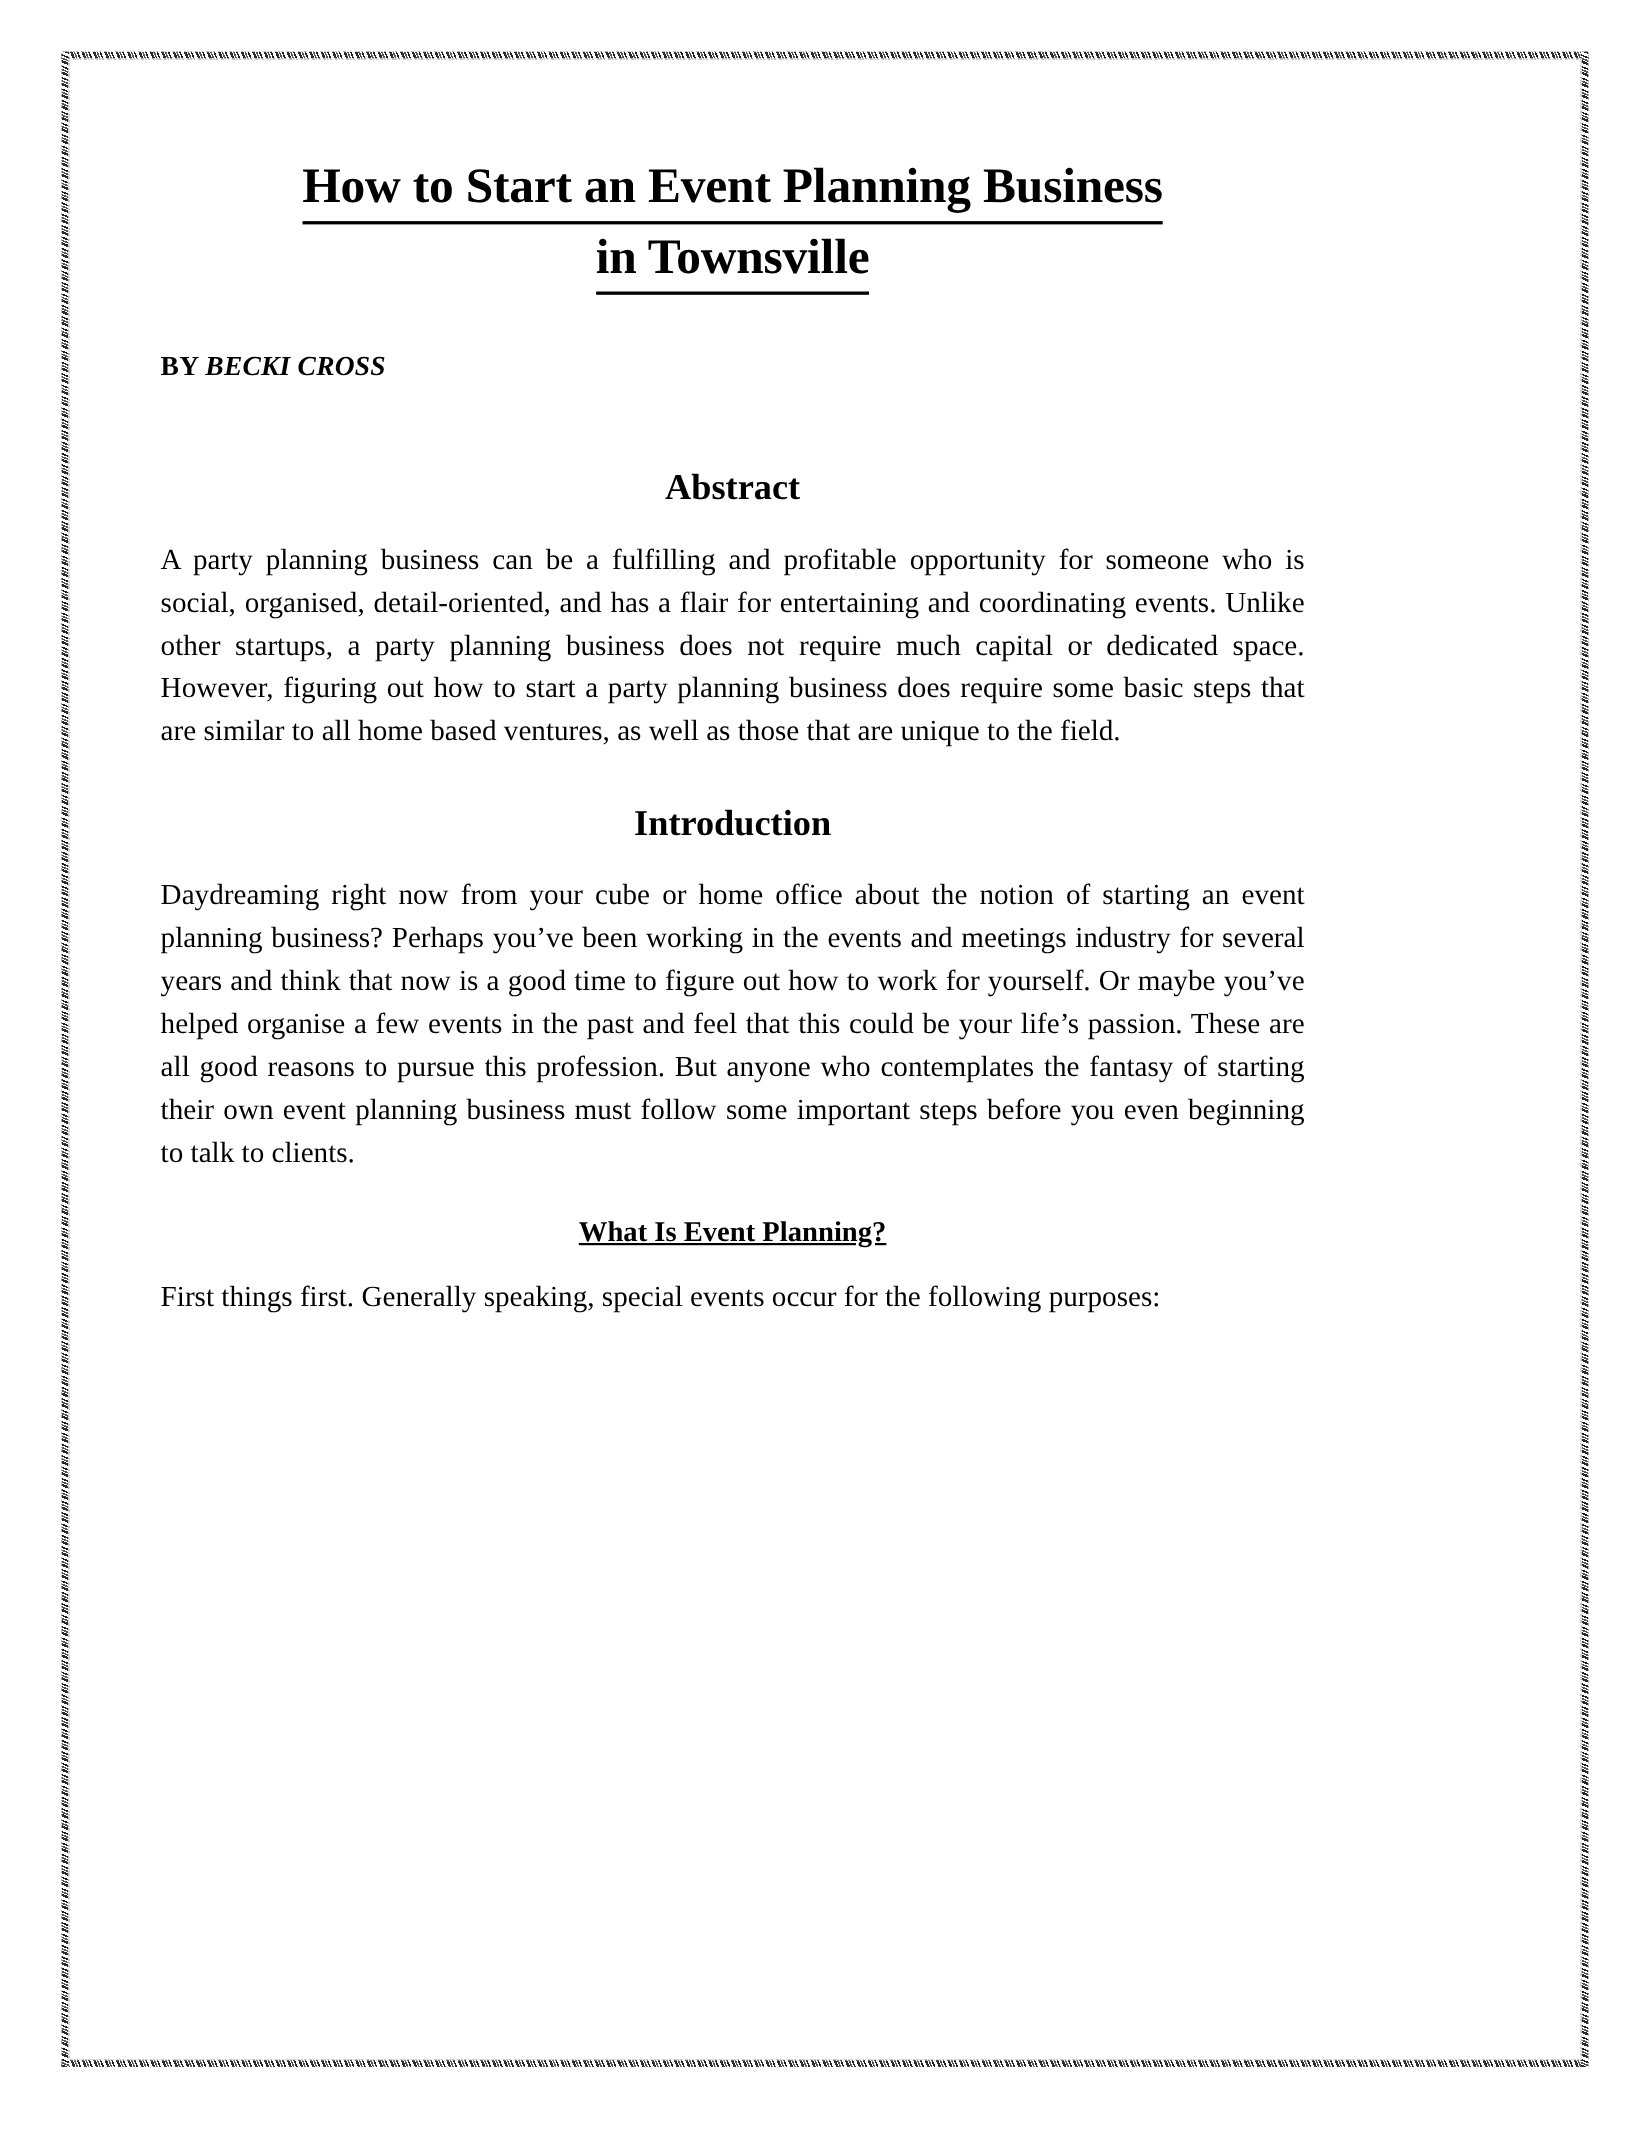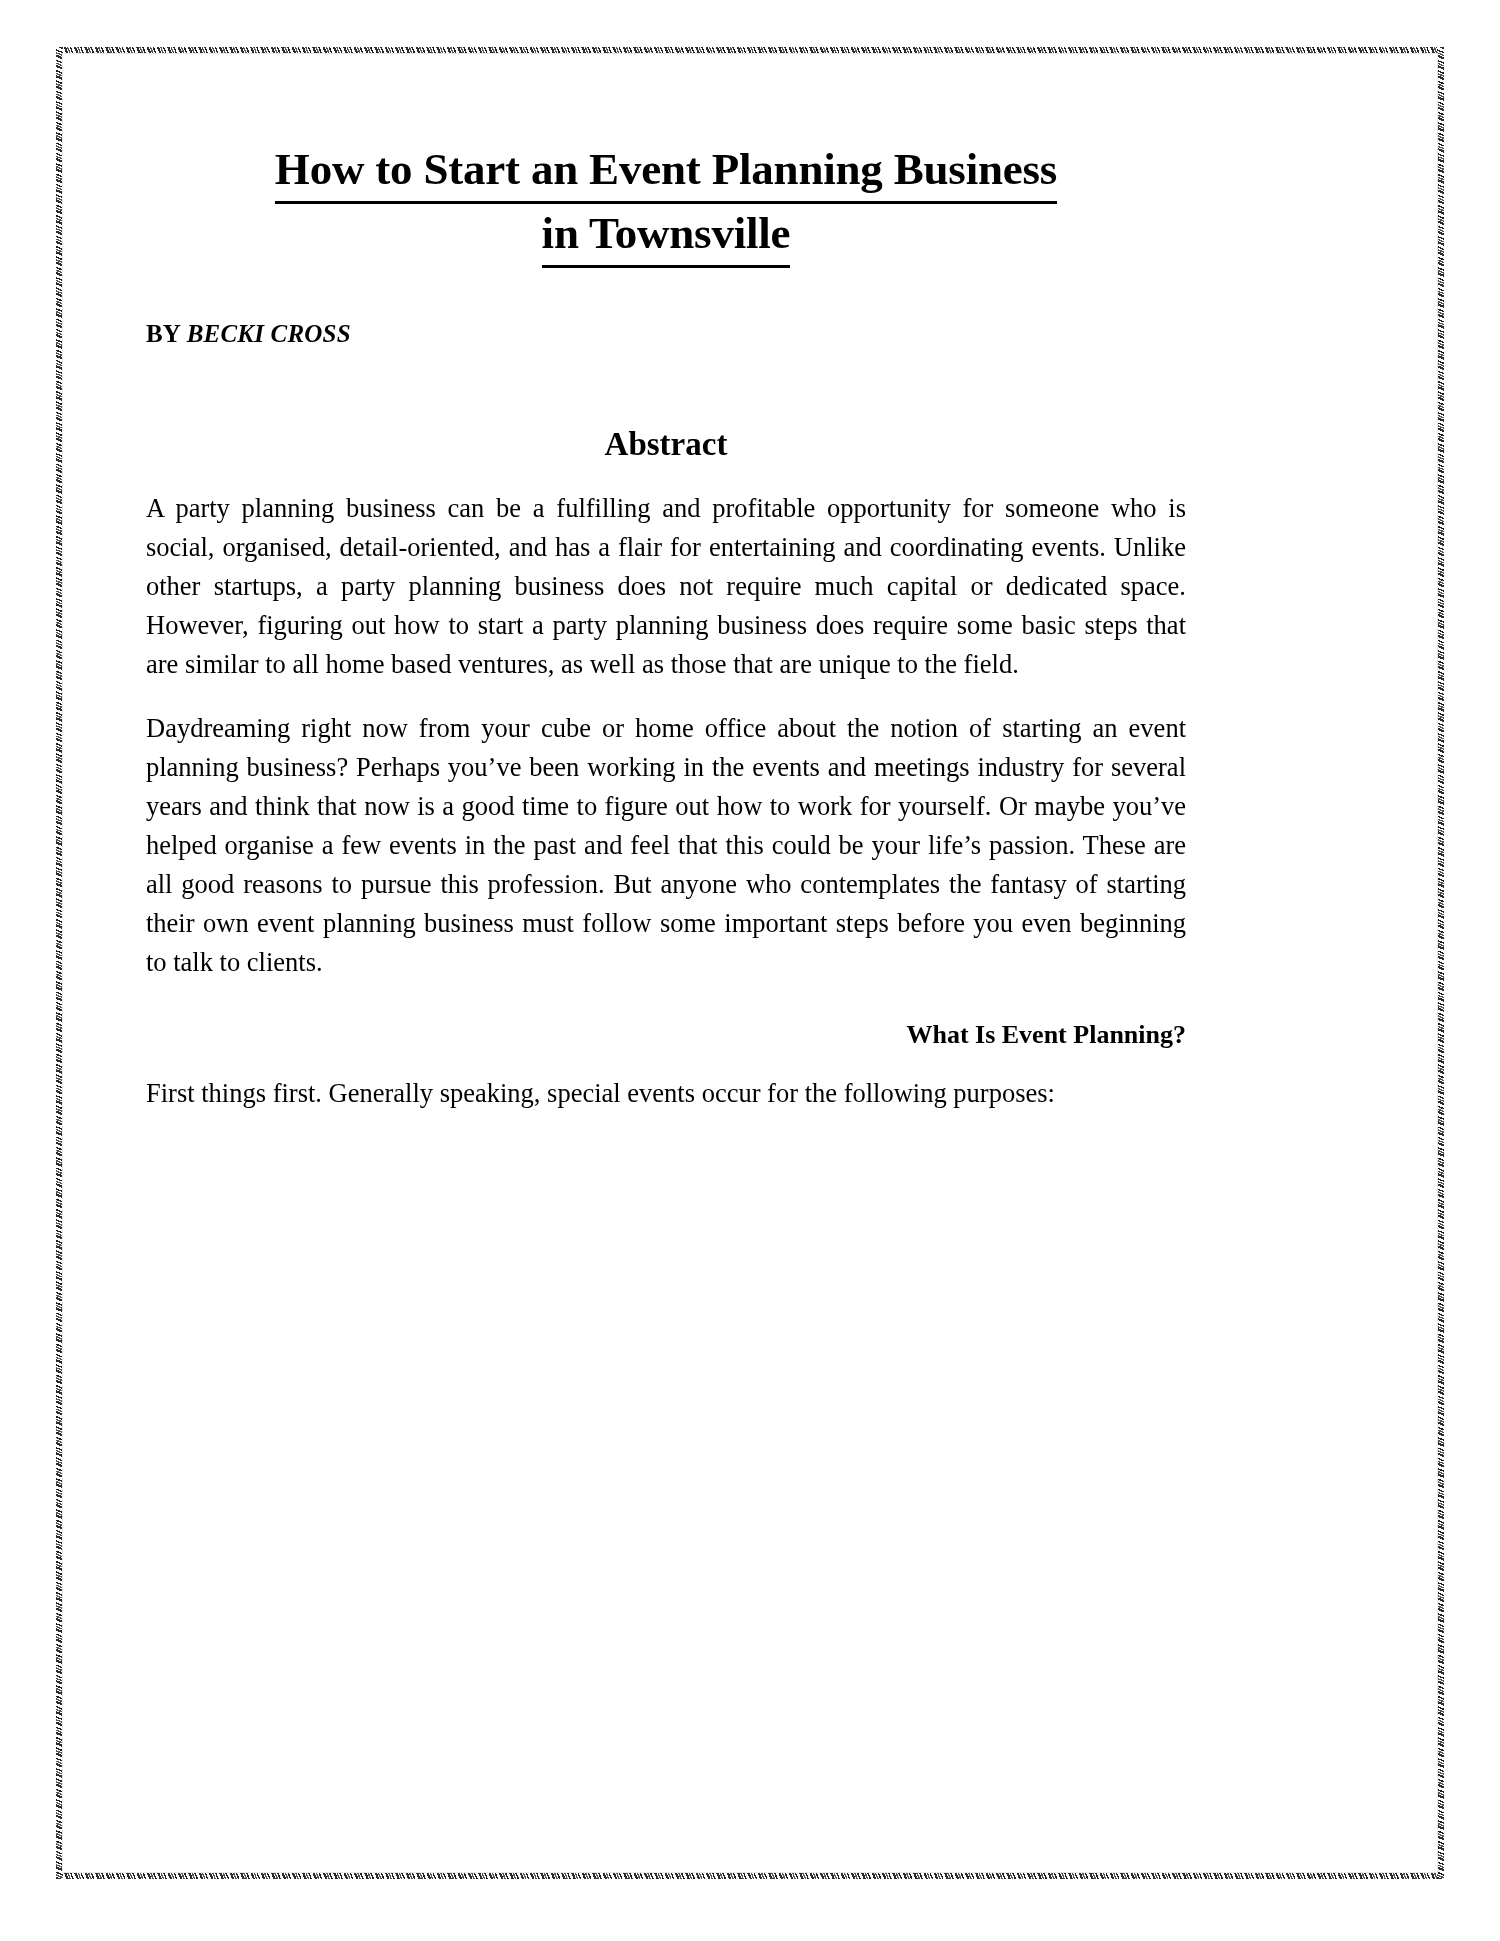--- a/index.html
+++ b/index.html
@@ -122,23 +122,24 @@
   .section-heading {
     margin: 78px 0 0 0;
     text-align: center;
     font-size: 33px;
     font-weight: bold;
   }
   .section-heading.intro { margin-top: 48px; }
 
   .sub-heading {
     margin: 38px 0 0 0;
-    text-align: right;
+    text-align: center;
     font-size: 26px;
     font-weight: bold;
+    text-decoration: underline;
   }
 
   p.body {
     margin: 26px 0 0 0;
     font-size: 26.5px;
     line-height: 1.47;
     text-align: justify;
     text-justify: inter-word;
     hyphens: none;
   }
@@ -167,19 +168,20 @@
       </span>
     </h1>
 
     <div class="byline">
       <span>BY </span><span class="author">BECKI CROSS</span>
     </div>
 
     <h2 class="section-heading">Abstract</h2>
     <p class="body">A party planning business can be a fulfilling and profitable opportunity for someone who is social, organised, detail-oriented, and has a flair for entertaining and coordinating events. Unlike other startups, a party planning business does not require much capital or dedicated space. However, figuring out how to start a party planning business does require some basic steps that are similar to all home based ventures, as well as those that are unique to the field.</p>
 
+    <h2 class="section-heading intro">Introduction</h2>
     <p class="body">Daydreaming right now from your cube or home office about the notion of starting an event planning business? Perhaps you’ve been working in the events and meetings industry for several years and think that now is a good time to figure out how to work for yourself. Or maybe you’ve helped organise a few events in the past and feel that this could be your life’s passion. These are all good reasons to pursue this profession. But anyone who contemplates the fantasy of starting their own event planning business must follow some important steps before you even beginning to talk to clients.</p>
 
     <h3 class="sub-heading">What Is Event Planning?</h3>
     <p class="body tight">First things first. Generally speaking, special events occur for the following purposes:</p>
 
   </div>
 </div>
 
 </body></html>

